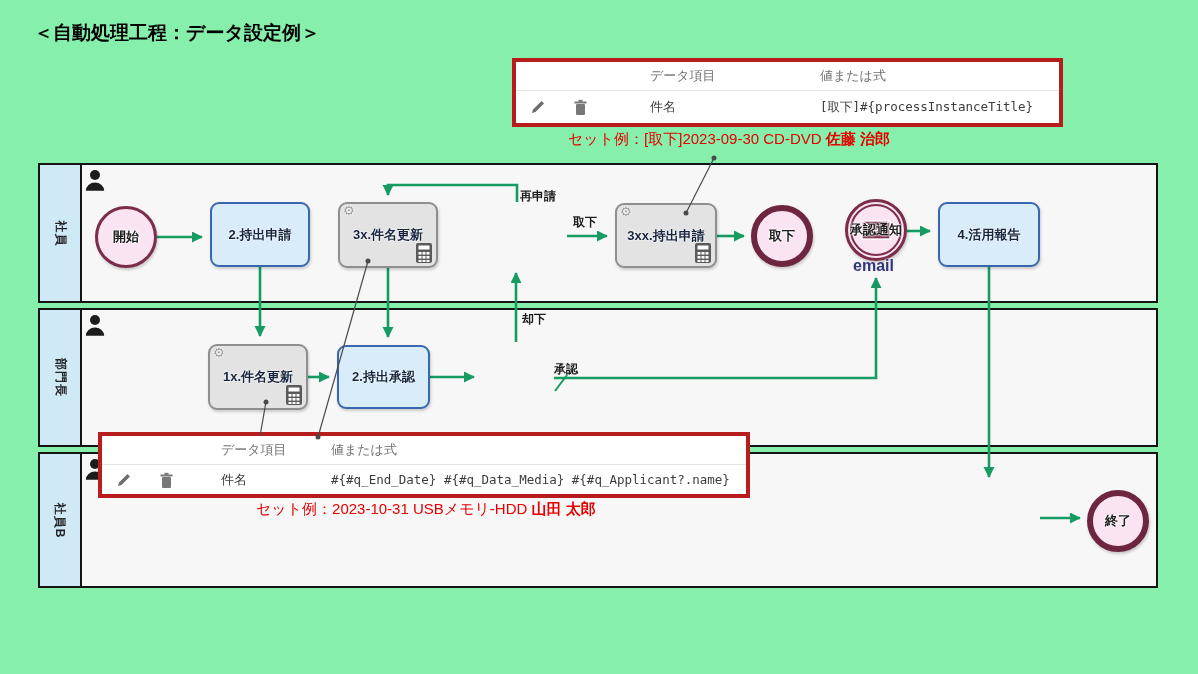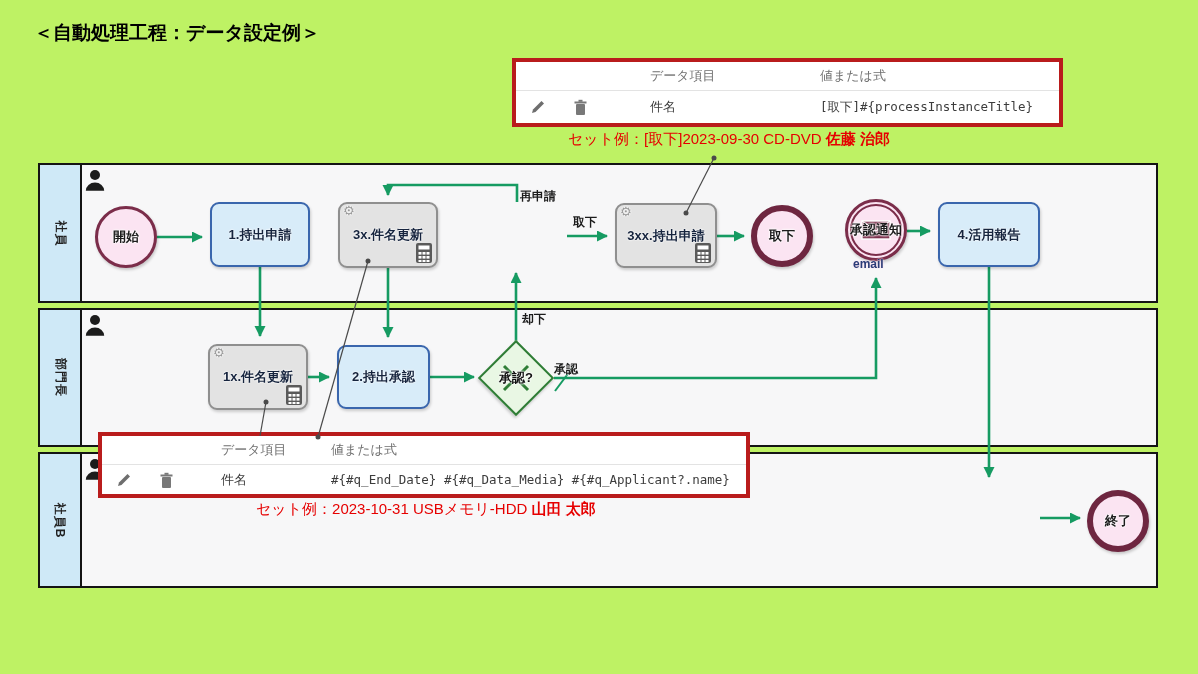--- a/index.html
+++ b/index.html
@@ -1,16 +1,16 @@
 <!DOCTYPE html>
 <html style="--edge: #169b62; --red: #e60000; --laneLabelBg: #cfe9f7; --taskBlueBg: #d8ecf9; --taskBlueBorder: #3a66ad; --taskGrayBg: #e3e3e3; --taskGrayBorder: #8f8f8f; --eventBg: #fbe4f2; --eventBorder: #7b2d4a; --endBorder: #6e2640; --gwBg: #e9f7e4; --gwBorder: #2f7d36;"><head>
 <meta charset="utf-8">
 <style>
   html,body{margin:0;padding:0;background:#fff;}
-  #canvas{position:relative;width:1198px;height:674px;background:#bef264;
+  #canvas{position:relative;width:1198px;height:674px;background:#86efac;
     font-family:"Liberation Sans","DejaVu Sans",sans-serif;overflow:hidden;}
 
   
   .page-title{position:absolute;left:34px;top:20px;font-size:19px;font-weight:bold;color:#000;}
 
   
   .lane{position:absolute;left:38px;width:1120px;border:2px solid #141414;background:#f7f7f8;box-sizing:border-box;}
   .lane-label-col{position:absolute;left:0;top:0;bottom:0;width:40px;background:var(--laneLabelBg,#cfe9f7);
     border-right:2px solid #141414;display:flex;align-items:center;justify-content:center;}
   .lane-label-text{transform:rotate(90deg);white-space:nowrap;font-size:12px;font-weight:bold;color:#222;letter-spacing:1px;}
@@ -39,21 +39,21 @@
   .calc{position:absolute;right:3px;bottom:2px;}
 
   .event{border-radius:50%;background:var(--eventBg,#fbe4f2);display:flex;align-items:center;justify-content:center;
     font-size:13px;font-weight:bold;color:#1c1c1c;box-shadow:1px 2px 3px rgba(0,0,0,.2);}
   .event-start{border:3px solid var(--eventBorder,#7b2d4a);justify-content:center;}
   .event-end{border:6px solid var(--endBorder,#6e2640);}
   .event-msg{border:3px solid var(--eventBorder,#7b2d4a);}
   .event-msg .inner-ring{position:absolute;left:2px;top:2px;right:2px;bottom:2px;border:2px solid var(--eventBorder,#7b2d4a);border-radius:50%;}
   .event-label{position:relative;z-index:2;text-shadow:0 0 2px #fff,0 0 2px #fff,0 0 3px #fff;}
   .envelope{position:absolute;left:50%;top:50%;transform:translate(-50%,-50%);z-index:1;}
-  .email-label{position:absolute;z-index:4;font-size:12px;font-weight:bold;color:#2a3c77;
+  .email-label{position:absolute;z-index:4;font-size:16px;font-weight:bold;color:#2a3c77;
     text-shadow:0 0 2px #fbe4f2,0 0 2px #fbe4f2;}
 
   .gateway-box{width:76px;height:76px;}
   .gw-diamond{position:absolute;left:11px;top:11px;width:54px;height:54px;transform:rotate(45deg);
     background:var(--gwBg,#e9f7e4);border:2px solid var(--gwBorder,#2f7d36);box-sizing:border-box;
     box-shadow:1px 2px 3px rgba(0,0,0,.2);}
   .gw-x{position:absolute;left:0;top:0;}
   .gw-label{position:absolute;left:0;top:0;width:76px;height:76px;display:flex;align-items:center;justify-content:center;
     font-size:13px;font-weight:bold;color:#111;text-shadow:0 0 2px #fff,0 0 2px #fff,0 0 3px #fff;}
 
@@ -130,21 +130,21 @@
     <path class="edge" marker-end="url(#arr)" d="M907 231 H930"></path>
     <path class="edge" marker-end="url(#arr)" d="M989 267 V477"></path>
     <path class="edge" marker-end="url(#arr)" d="M1040 518 H1080"></path>
   </svg>
 
   <div class="node event event-start" style="left:95px;top:206px;width:62px;height:62px;">
     <span class="event-label">開始</span>
   </div>
 
   <div class="node task task-blue" style="left:210px;top:202px;width:100px;height:65px;">
-    <span>1.持出申請</span>
+    <span>2.持出申請</span>
   </div>
 
   <div class="node task task-gray" style="left:338px;top:202px;width:100px;height:66px;">
     <span class="gear">⚙</span>
     <span>3x.件名更新</span>
     <svg class="calc" width="18" height="22" viewBox="0 0 18 22">
       <rect x="1" y="1" width="16" height="20" rx="2" fill="#5a5a5a"></rect>
       <rect x="3.5" y="3.5" width="11" height="4" fill="#fff"></rect>
       <g fill="#fff">
           <rect x="3.5" y="10" width="3" height="2.6"></rect>
@@ -216,30 +216,20 @@
           <rect x="7.5" y="18" width="3" height="2"></rect>
           <rect x="11.5" y="18" width="3" height="2"></rect>
         </g>
     </svg>
   </div>
 
   <div class="node task task-blue" style="left:337px;top:345px;width:93px;height:64px;">
     <span>2.持出承認</span>
   </div>
 
-  <div class="node gateway-box" style="left:478px;top:340px;">
-    <div class="gw-diamond"></div>
-    <svg class="gw-x" width="76" height="76">
-      <g stroke="#2f7d36" stroke-width="3">
-        <line x1="26" y1="26" x2="50" y2="50"></line>
-          <line x1="50" y1="26" x2="26" y2="50"></line>
-      </g>
-    </svg>
-    <span class="gw-label">承認?</span>
-  </div>
 
 
   <div class="node event event-end" style="left:1087px;top:490px;width:62px;height:62px;text-align:right;">
     <span class="event-label">終了</span>
   </div>
 
   <span class="edge-label" style="left:520px;top:188px;">再申請</span>
   <span class="edge-label" style="left:573px;top:214px;">取下</span>
   <span class="edge-label" style="left:522px;top:311px;">却下</span>
   <span class="edge-label" style="left:554px;top:361px;">承認</span>

